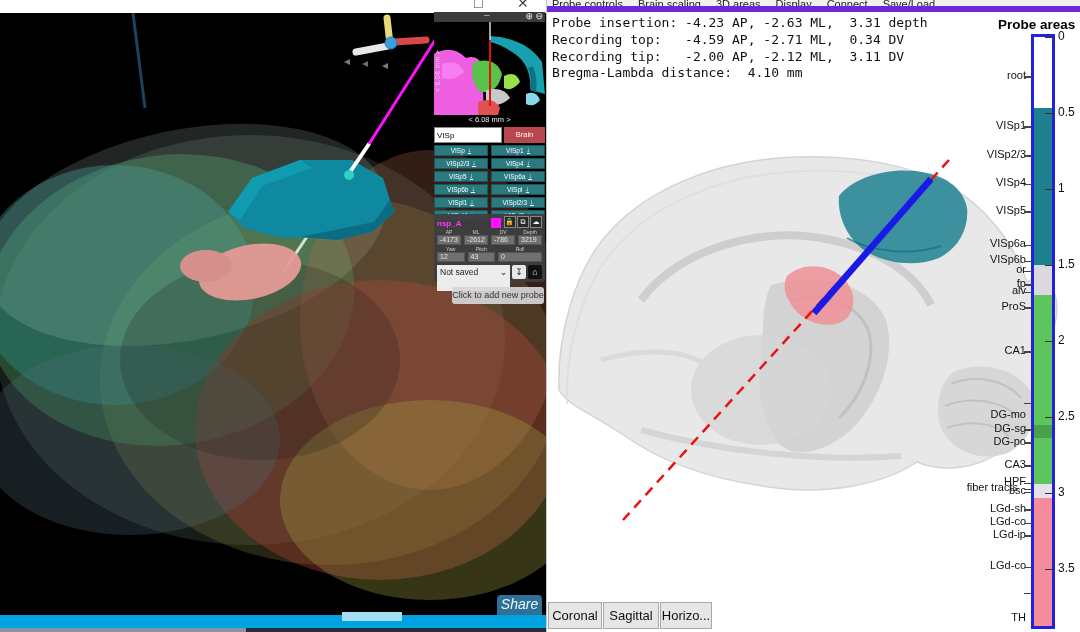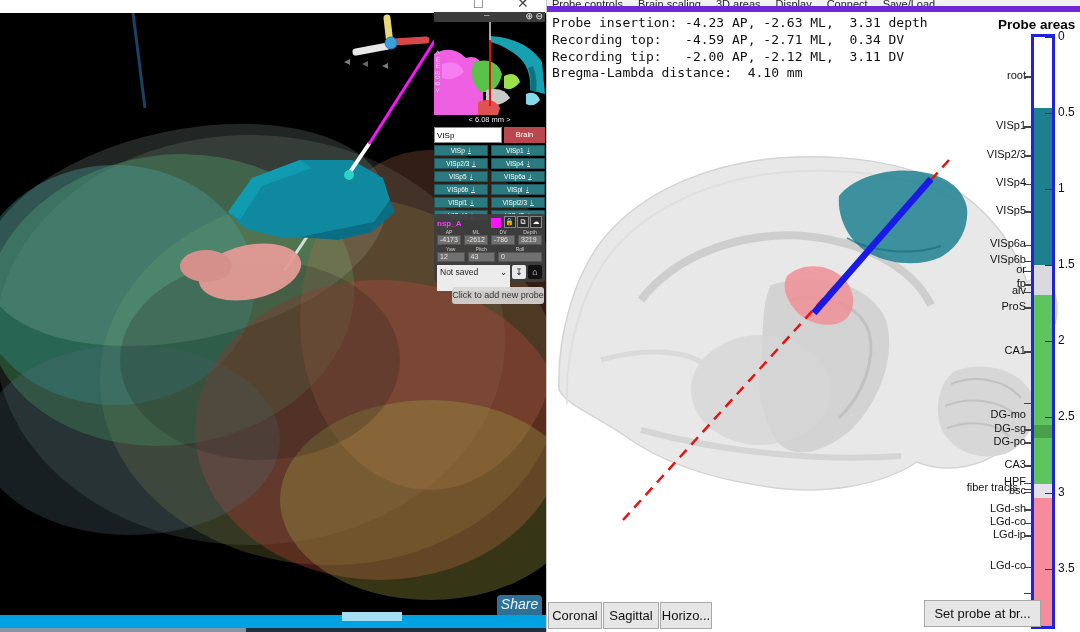--- a/index.html
+++ b/index.html
@@ -305,21 +305,20 @@
         <div class="bar-seg" style="top: 228px; height: 30.4px; background: rgb(217, 217, 223);"></div>
         <div class="bar-seg" style="top: 258.4px; height: 129.2px; background: rgb(94, 196, 94);"></div>
         <div class="bar-seg" style="top: 387.6px; height: 13.68px; background: rgb(73, 160, 73);"></div>
         <div class="bar-seg" style="top: 401.28px; height: 45.6px; background: rgb(94, 196, 94);"></div>
         <div class="bar-seg" style="top: 446.88px; height: 13.68px; background: rgb(226, 226, 232);"></div>
         <div class="bar-seg" style="top: 460.56px; height: 128.44px; background: rgb(245, 139, 155);"></div>
       </div>
     <div id="bar-overlay"></div>
 
     <div id="view-buttons-holder"></div>
-    <div id="set-probe-btn">Set probe at br...</div>
   <div class="region-label" style="top: 68.52px; right: 54px;">root</div>
       <div class="region-tick" style="left: 477px; top: 76.02px;"></div>
       <div class="region-label" style="top: 118.68px; right: 54px;">VISp1</div>
       <div class="region-tick" style="left: 477px; top: 126.18px;"></div>
       <div class="region-label" style="top: 147.56px; right: 54px;">VISp2/3</div>
       <div class="region-tick" style="left: 477px; top: 155.06px;"></div>
       <div class="region-label" style="top: 176.44px; right: 54px;">VISp4</div>
       <div class="region-tick" style="left: 477px; top: 183.94px;"></div>
       <div class="region-label" style="top: 203.8px; right: 54px;">VISp5</div>
       <div class="region-tick" style="left: 477px; top: 211.3px;"></div>

